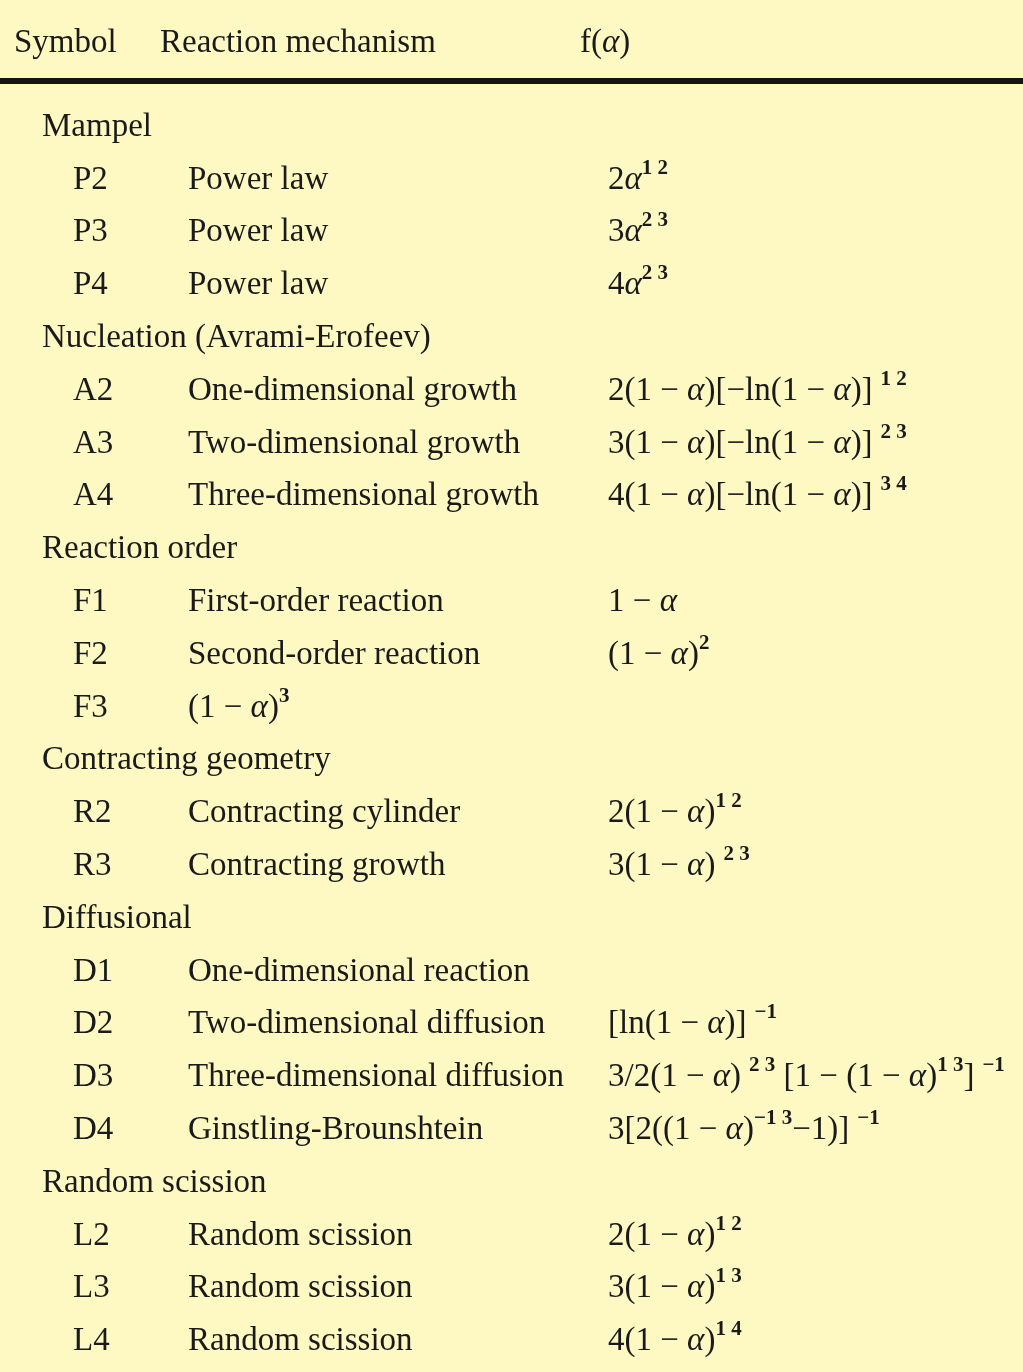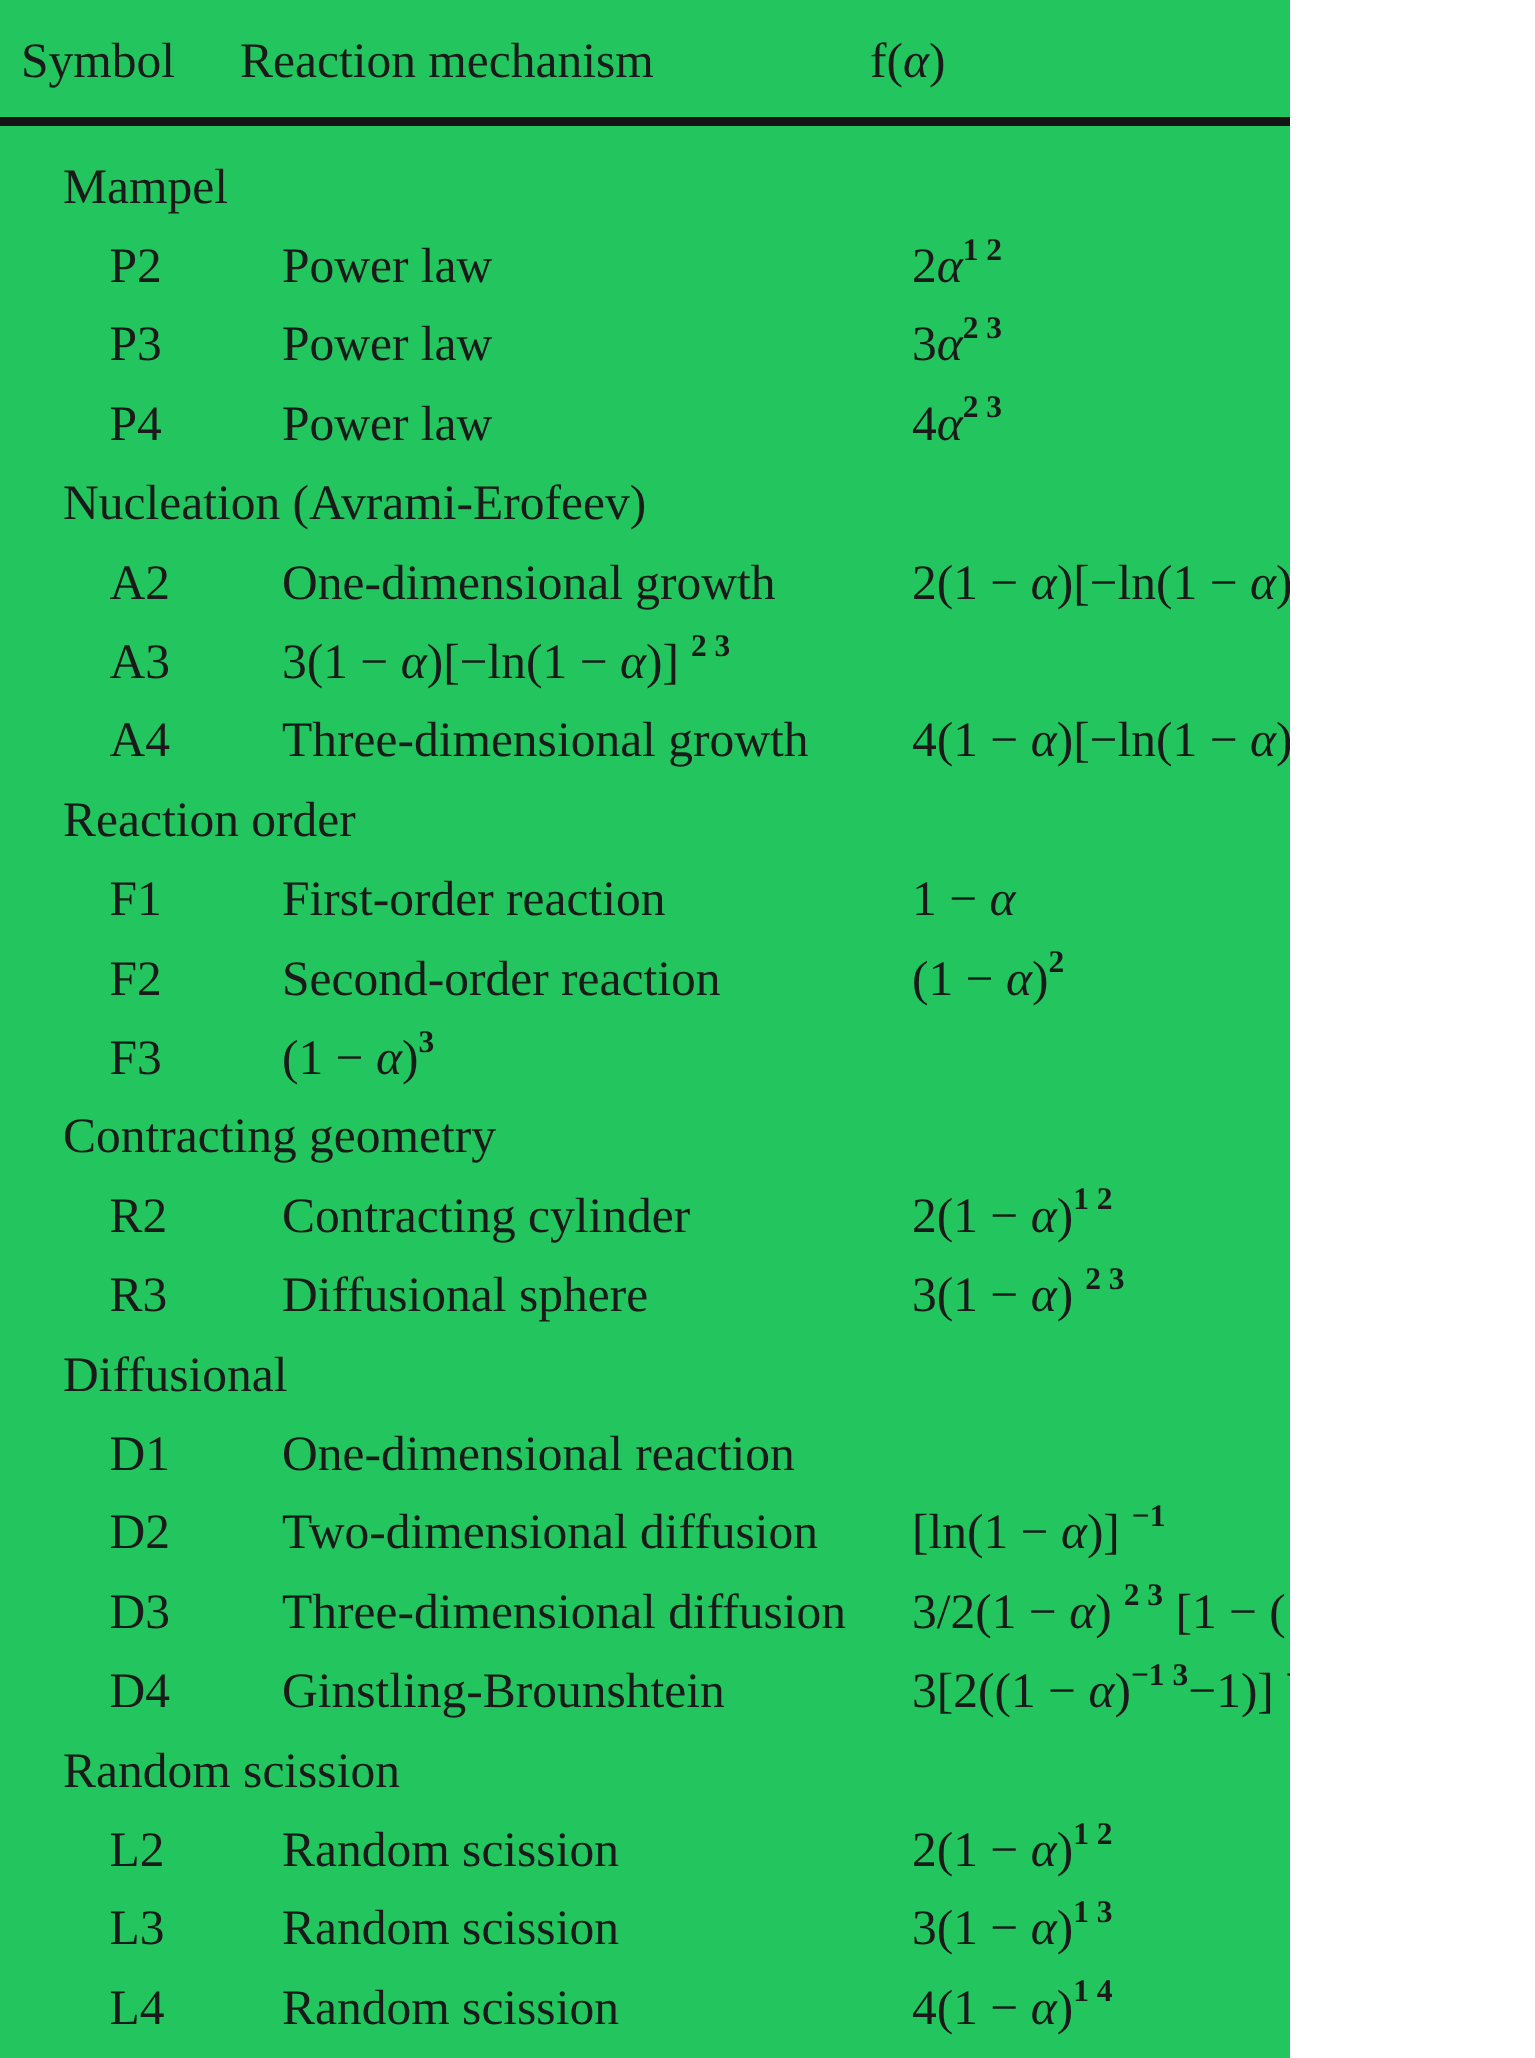--- a/index.html
+++ b/index.html
@@ -1,19 +1,19 @@
 <!DOCTYPE html>
 <html><head>
 <meta charset="utf-8">
 <style>
   html, body { margin: 0; padding: 0; }
   .page {
-    width: 860px;
+    width: 1023px;
     height: 1372px;
-    background: #22c55e;
+    background: #fef9c3;
     color: #1a1a1a;
     font-family: "Liberation Serif", serif;
     font-size: 33px;
     box-sizing: border-box;
     overflow: hidden;
   }
   .hdr {
     display: grid;
     grid-template-columns: 146px 420px 1fr;
     height: 78px;
@@ -85,20 +85,21 @@
   </div>
 
   <div class="row data-row">
     <div class="cell sym">A2</div>
     <div class="cell mech">One-dimensional growth</div>
     <div class="cell formula"><span>2(1 − <i>α</i>)[−ln(1 − <i>α</i>)]</span><sup class="gap">1 2</sup></div>
   </div>
 
   <div class="row data-row">
     <div class="cell sym">A3</div>
+    <div class="cell mech">Two-dimensional growth</div>
     <div class="cell formula"><span>3(1 − <i>α</i>)[−ln(1 − <i>α</i>)]</span><sup class="gap">2 3</sup></div>
   </div>
 
   <div class="row data-row">
     <div class="cell sym">A4</div>
     <div class="cell mech">Three-dimensional growth</div>
     <div class="cell formula"><span>4(1 − <i>α</i>)[−ln(1 − <i>α</i>)]</span><sup class="gap">3 4</sup></div>
   </div>
 
   <div class="row section-row">
@@ -127,21 +128,21 @@
   </div>
 
   <div class="row data-row">
     <div class="cell sym">R2</div>
     <div class="cell mech">Contracting cylinder</div>
     <div class="cell formula"><span>2(1 − <i>α</i>)</span><sup>1 2</sup></div>
   </div>
 
   <div class="row data-row">
     <div class="cell sym">R3</div>
-    <div class="cell mech">Diffusional sphere</div>
+    <div class="cell mech">Contracting growth</div>
     <div class="cell formula"><span>3(1 − <i>α</i>)</span><sup class="gap">2 3</sup></div>
   </div>
 
   <div class="row section-row">
     <div class="cell section-title">Diffusional</div>
   </div>
 
   <div class="row data-row">
     <div class="cell sym">D1</div>
     <div class="cell mech">One-dimensional reaction</div>

